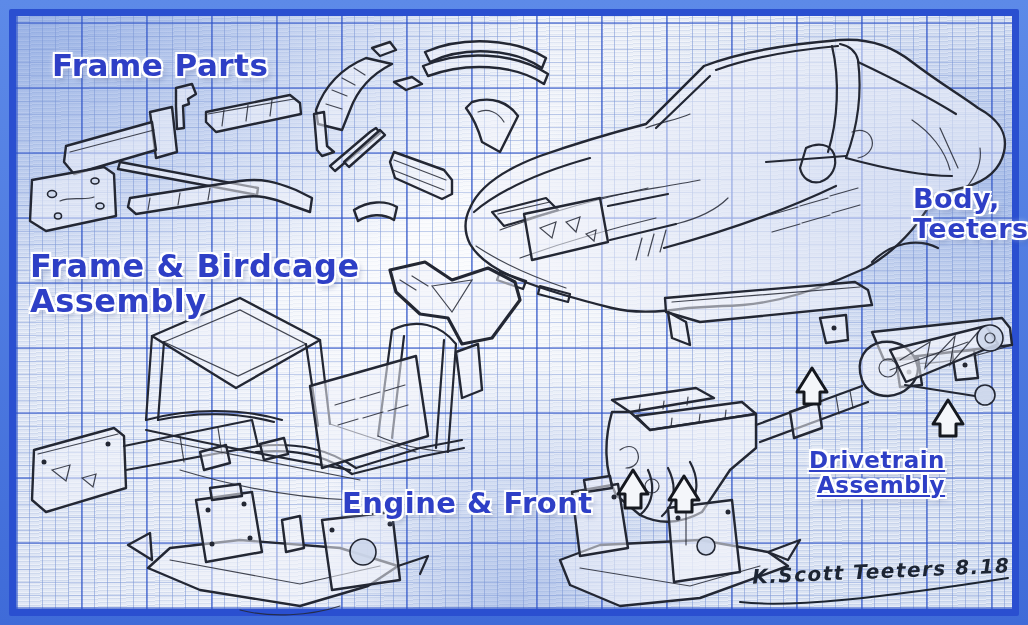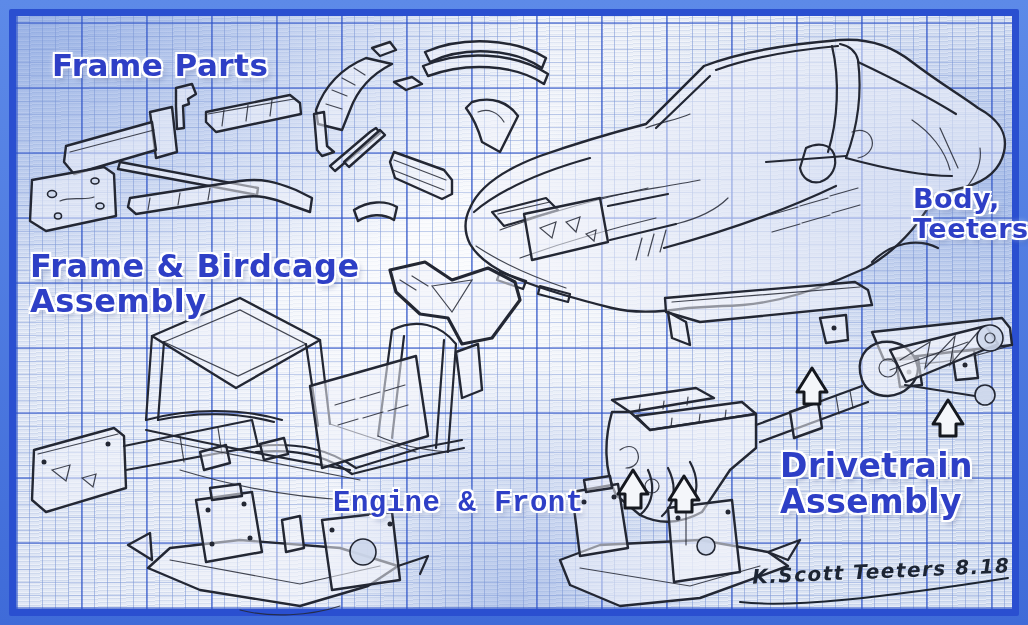--- a/index.html
+++ b/index.html
@@ -274,22 +274,22 @@
 <div class="label" style="left:30px;top:249px;font-size:32px;">
   <div>Frame &amp; Birdcage</div>
   <div>Assembly</div>
 </div>
 
 <div class="label" style="left:878px;top:184px;width:142px;font-size:27px;text-align:left;margin-left:35px;">
   <div>Body,</div>
   <div>Teeters</div>
 </div>
 
-<div class="label" style="left:333px;top:488px;font-size:29px;font-family:Liberation Mono, monospace;">
+<div class="label" style="left:342px;top:488px;font-size:29px;">
   <div>Engine &amp; Front</div>
 </div>
 
-<div class="label" style="left:780px;top:448px;width:165px;font-size:33px;text-align:left;">
+<div class="label" style="left:780px;top:448px;width:165px;font-size:23px;text-align:right;text-decoration:underline;">
   <div>Drivetrain</div>
   <div>Assembly</div>
 </div>
 
 <div class="signature">K.Scott Teeters 8.18</div>
 
 </body></html>

